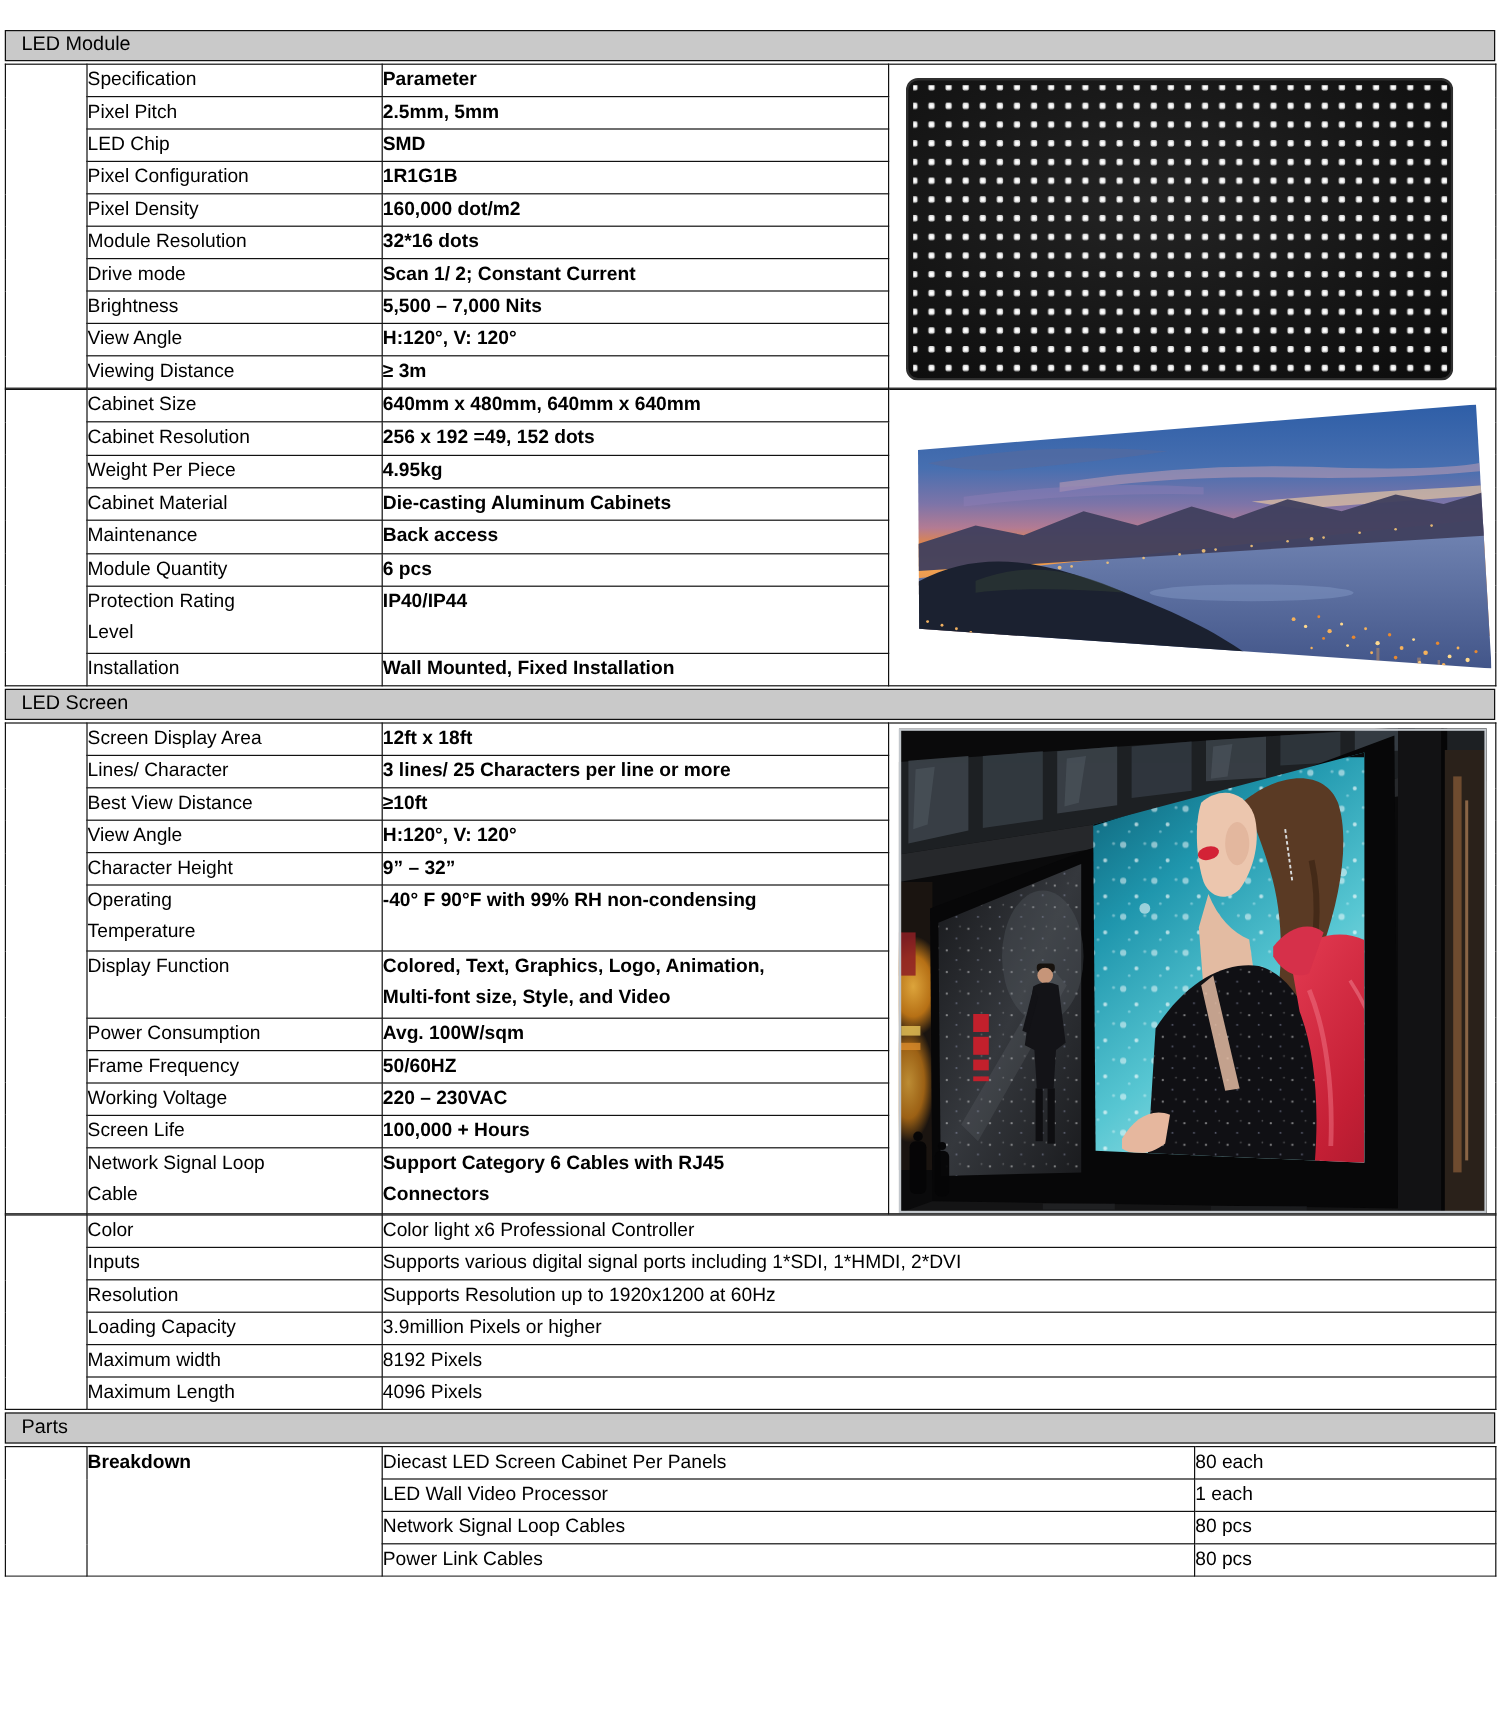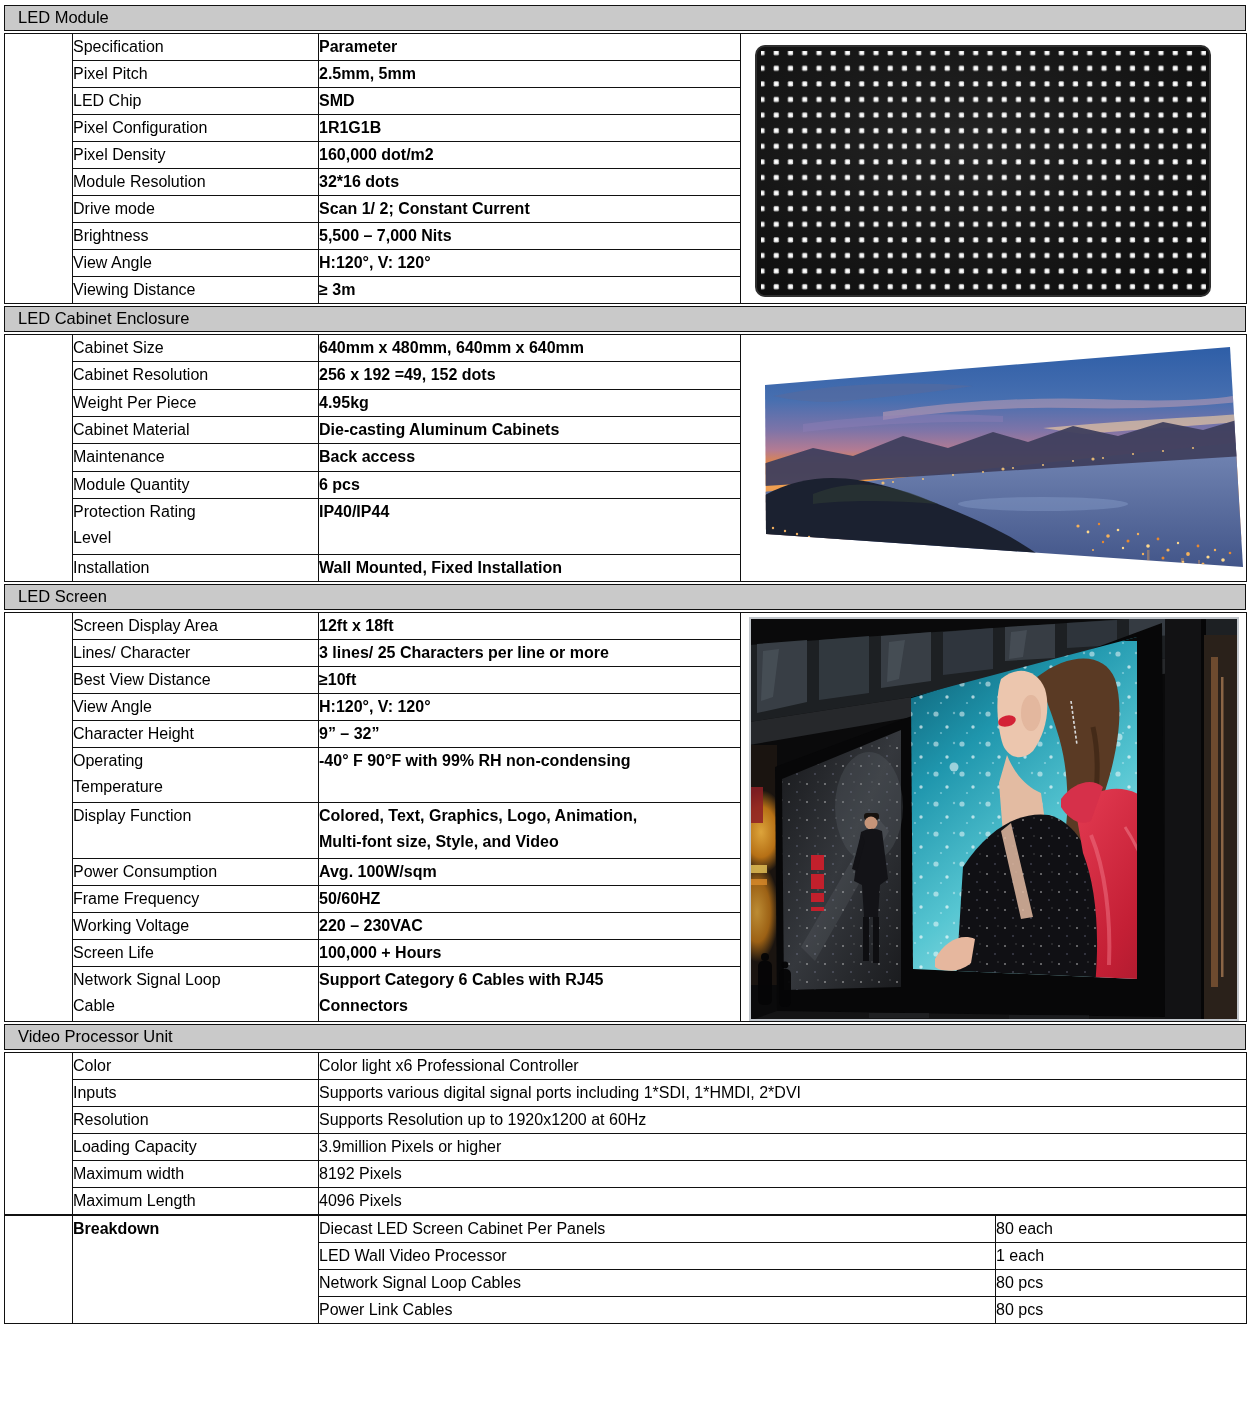--- a/index.html
+++ b/index.html
@@ -1,17 +1,17 @@
 <!DOCTYPE html>
 <html><head>
 <meta charset="utf-8">
 <style>
   html,body{margin:0;padding:0;background:#ffffff;}
   body{width:1250px;font-family:"Liberation Sans",sans-serif;color:#000;-webkit-font-smoothing:antialiased;}
-  .page{padding:3px 4px 0 4px;width:1242px;}
+  .page{padding:3px 4px 0 4px;width:1242px;margin-top:20px;}
 
   
   .bar{box-sizing:border-box;width:1242px;height:26px;background:#c9c9c9;border:1.5px solid #111;
        margin:2px 0;padding-left:13px;font-size:16.5px;line-height:23px;}
 
   
   table.spec{border-collapse:collapse;table-layout:fixed;width:1242px;border-radius:30px;}
   table.spec td{border:1.5px solid #111;vertical-align:top;font-size:16px;line-height:26px;
                 height:26px;padding:0;overflow:hidden;}
   td.lab{padding:0 30px 0 15px;white-space:pre-line;}
@@ -102,23 +102,20 @@
           <td class="lab">View Angle</td>
           <td class="val">H:120°, V: 120°</td>
         </tr>
     <tr>
           <td class="lab">Viewing Distance</td>
           <td class="val">≥ 3m</td>
         </tr>
   </tbody>
     </table>
 
-  <div class="bar">
-    <span>LED Cabinet Enclosure</span>
-  </div>
   <table class="spec">
     <colgroup>
         <col class="c-sp">
         <col class="c-lab">
         <col class="c-val">
         <col class="c-img">
       </colgroup>
     <tbody>
         <tr>
       <td class="sp" rowspan="8"></td>
@@ -442,23 +439,20 @@
         </tr>
     <tr class="tall">
           <td class="lab">Network Signal Loop
 Cable</td>
           <td class="val">Support Category 6 Cables with RJ45
 Connectors</td>
         </tr>
   </tbody>
     </table>
 
-  <div class="bar">
-    <span>Video Processor Unit</span>
-  </div>
   <table class="spec">
     <colgroup>
         <col class="c-sp">
         <col class="c-lab">
         <col class="c-valw">
       </colgroup>
     <tbody>
         <tr>
       <td class="sp" rowspan="6"></td>
       <td class="lab">Color</td>
@@ -480,20 +474,23 @@
           <td class="lab">Maximum width</td>
           <td class="valw">8192 Pixels</td>
         </tr>
     <tr>
           <td class="lab">Maximum Length</td>
           <td class="valw">4096 Pixels</td>
         </tr>
   </tbody>
     </table>
 
+  <div class="bar">
+    <span>Parts</span>
+  </div>
   <table class="spec">
     <colgroup>
         <col class="c-sp">
         <col class="c-lab">
         <col class="c-item">
         <col class="c-qty">
       </colgroup>
     <tbody>
         <tr>
       <td class="sp" rowspan="4"></td>

